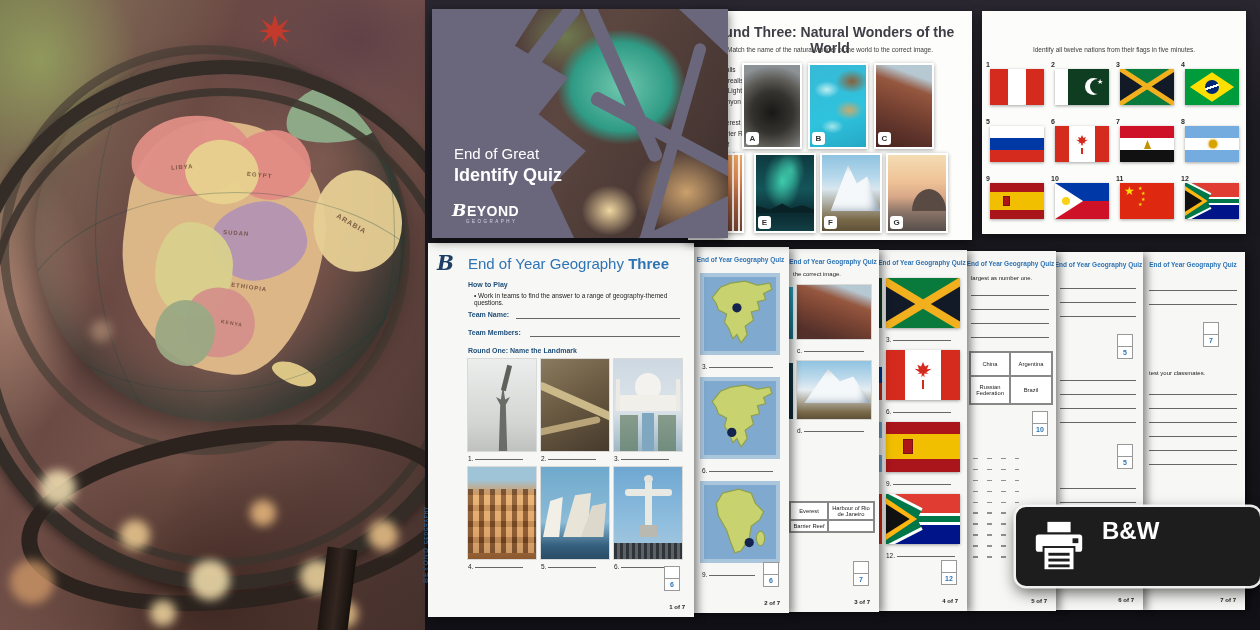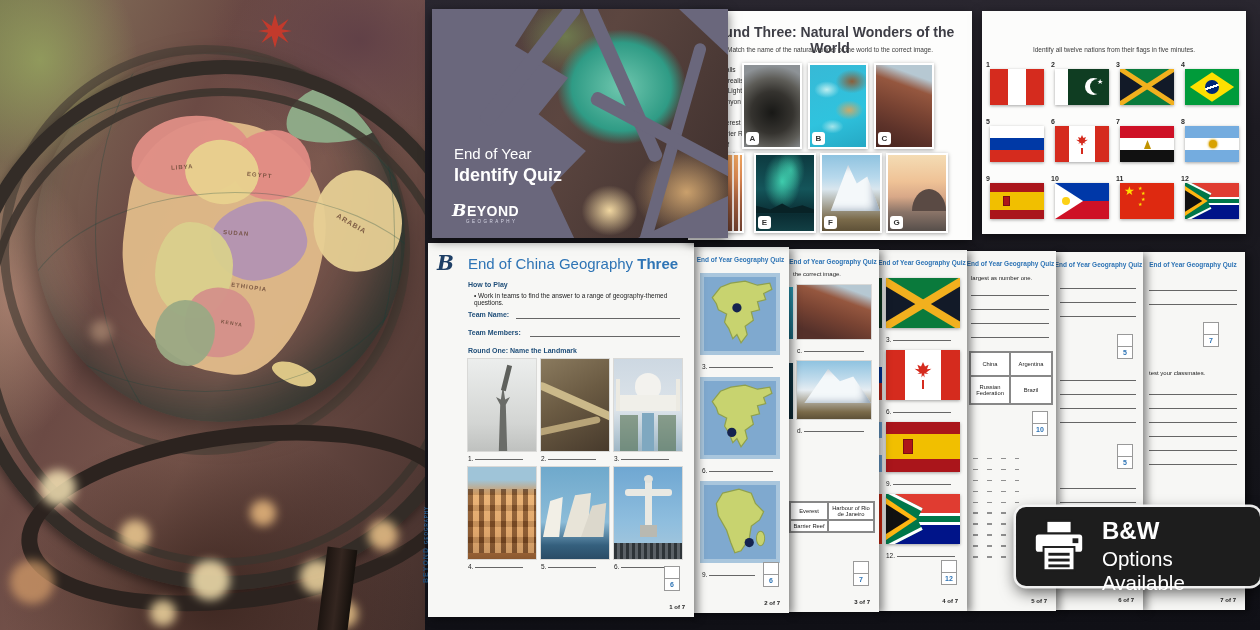--- a/index.html
+++ b/index.html
@@ -153,21 +153,21 @@
 
   <div class="abs slide slide-title">
     <div class="st-photo"></div>
     <div class="st-shape st-main"></div>
     <div class="st-shape st-bar" style="left:90px;top:-20px;width:16px;height:150px;transform:rotate(38deg);"></div>
     <div class="st-shape st-bar" style="left:180px;top:-30px;width:14px;height:190px;transform:rotate(-24deg);"></div>
     <div class="st-shape st-bar" style="left:232px;top:30px;width:12px;height:230px;transform:rotate(16deg);"></div>
     <div class="st-shape st-bar" style="left:150px;top:120px;width:170px;height:14px;transform:rotate(28deg);"></div>
     <div class="st-shape" style="right:0;top:0;width:70px;height:46px;clip-path:polygon(30% 0,100% 0,100% 100%);"></div>
     <div class="st-shape" style="right:0;bottom:0;width:90px;height:60px;clip-path:polygon(0 100%,100% 30%,100% 100%);"></div>
-    <div class="st-t1">End of Year</div>
+    <div class="st-t1">End of Great</div>
     <div class="st-t2">Identify Quiz</div>
     <div class="logo-w">
       <div class="logo-main">BEYOND</div>
       <div class="logo-sub">GEOGRAPHY</div>
     </div>
   </div>
 
   <div class="abs slide slide-r3">
     <div class="sl-title">Round Three: Natural Wonders of the World</div>
     <div class="sl-sub">Match the name of the natural wonder of the world to the correct image.</div>
@@ -271,21 +271,21 @@
       <div style="left:-8px;top:2px;width:34px;height:10px;background:#007749;border-top:2px solid #fff;transform:rotate(27deg);"></div>
       <div style="left:-8px;top:24px;width:34px;height:10px;background:#007749;border-bottom:2px solid #fff;transform:rotate(-27deg);"></div>
       <div style="left:0;top:0;width:100%;height:100%;background:#ffb612;clip-path:polygon(0 8%,42% 50%,0 92%);"></div>
       <div style="left:0;top:0;width:100%;height:100%;background:#111;clip-path:polygon(0 20%,32% 50%,0 80%);"></div>
     </div>
   </div>
 
   <div class="page" style="left:428px;top:243px;width:266px;height:374px;z-index:17;">
     <div class="p1-logo">B</div>
     <div class="spine"><span class="sm">BEYOND</span><span class="ss">GEOGRAPHY</span></div>
-    <div class="p1-head" style="left:40px;top:12px;"><span>End of China Geography </span><span class="p1-b">Three</span></div>
+    <div class="p1-head" style="left:40px;top:12px;"><span>End of Year Geography </span><span class="p1-b">Three</span></div>
     <div class="blue-h" style="left:40px;top:38px;">How to Play</div>
     <div class="small-t" style="left:46px;top:49px;width:205px;">• Work in teams to find the answer to a range of geography-themed questions.</div>
     <div class="blue-h" style="left:40px;top:68px;">Team Name:</div>
     <div class="ln" style="position:absolute;left:88px;top:75px;width:164px;"></div>
     <div class="blue-h" style="left:40px;top:86px;">Team Members:</div>
     <div class="ln" style="position:absolute;left:102px;top:93px;width:150px;"></div>
     <div class="blue-h" style="left:40px;top:104px;">Round One: Name the Landmark</div>
 
     <div class="limg" style="left:40px;top:116px;width:68px;height:92px;background:linear-gradient(180deg,#eceeed 0%,#d3d5d3 70%,#bfc1bf 100%);">
       <div style="position:absolute;left:28px;top:26px;width:14px;height:66px;background:#6a6c68;clip-path:polygon(20% 100%,30% 30%,0 18%,35% 22%,50% 0,65% 22%,100% 18%,70% 30%,80% 100%);"></div>
@@ -490,16 +490,15 @@
         <rect x="17" y="3" width="26" height="13" fill="#fff"></rect>
         <rect x="5" y="16" width="50" height="20" rx="4" fill="#fff"></rect>
         <rect x="44" y="21" width="6" height="5" fill="#1d1d1d" stroke="none"></rect>
         <rect x="14" y="30" width="32" height="24" fill="#fff"></rect>
       </g>
       <rect x="19" y="36" width="22" height="3" fill="#1d1d1d"></rect>
       <rect x="19" y="42" width="22" height="3" fill="#1d1d1d"></rect>
       <rect x="19" y="48" width="22" height="3" fill="#1d1d1d"></rect>
     </svg>
     <div class="badge-t1">B&amp;W</div>
-    <div class="badge-t2">Options Available</div>
   </div>
 
 </div>
 
 </body></html>

